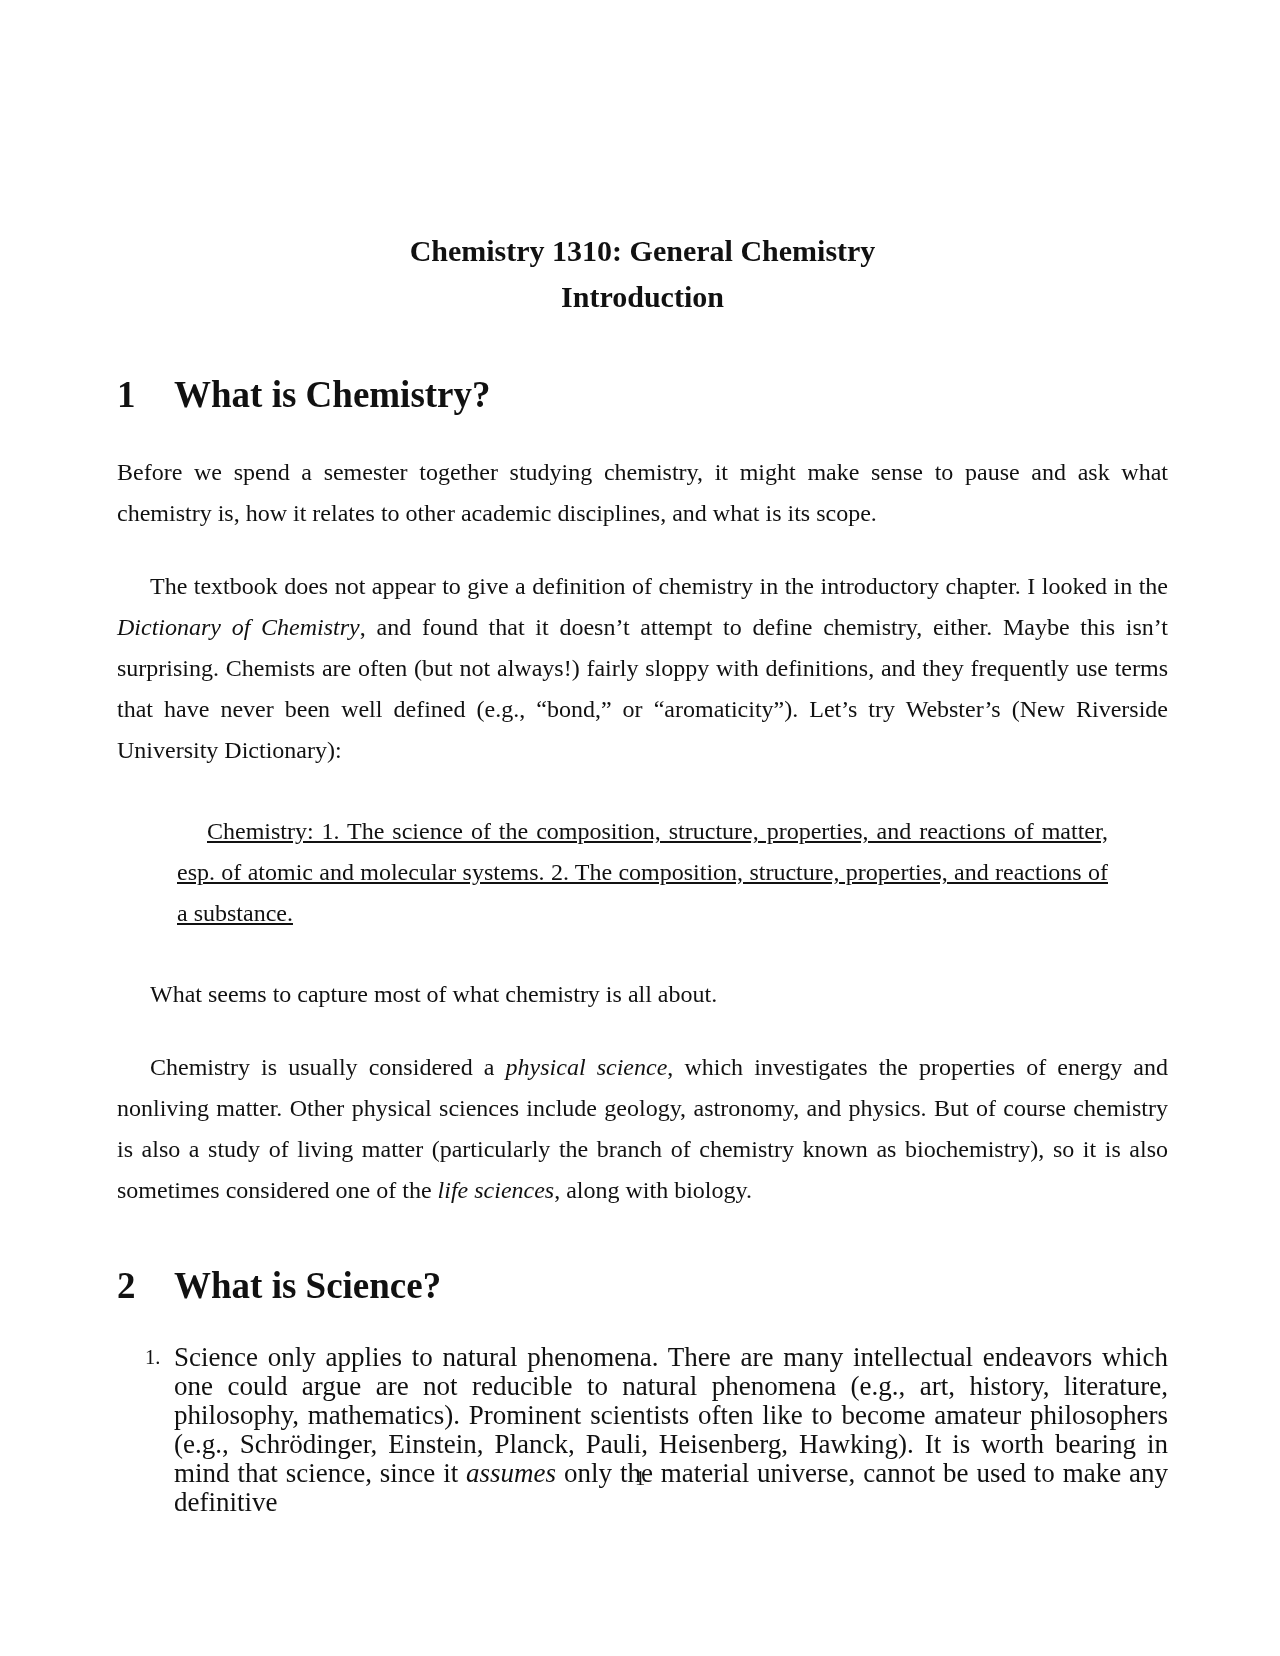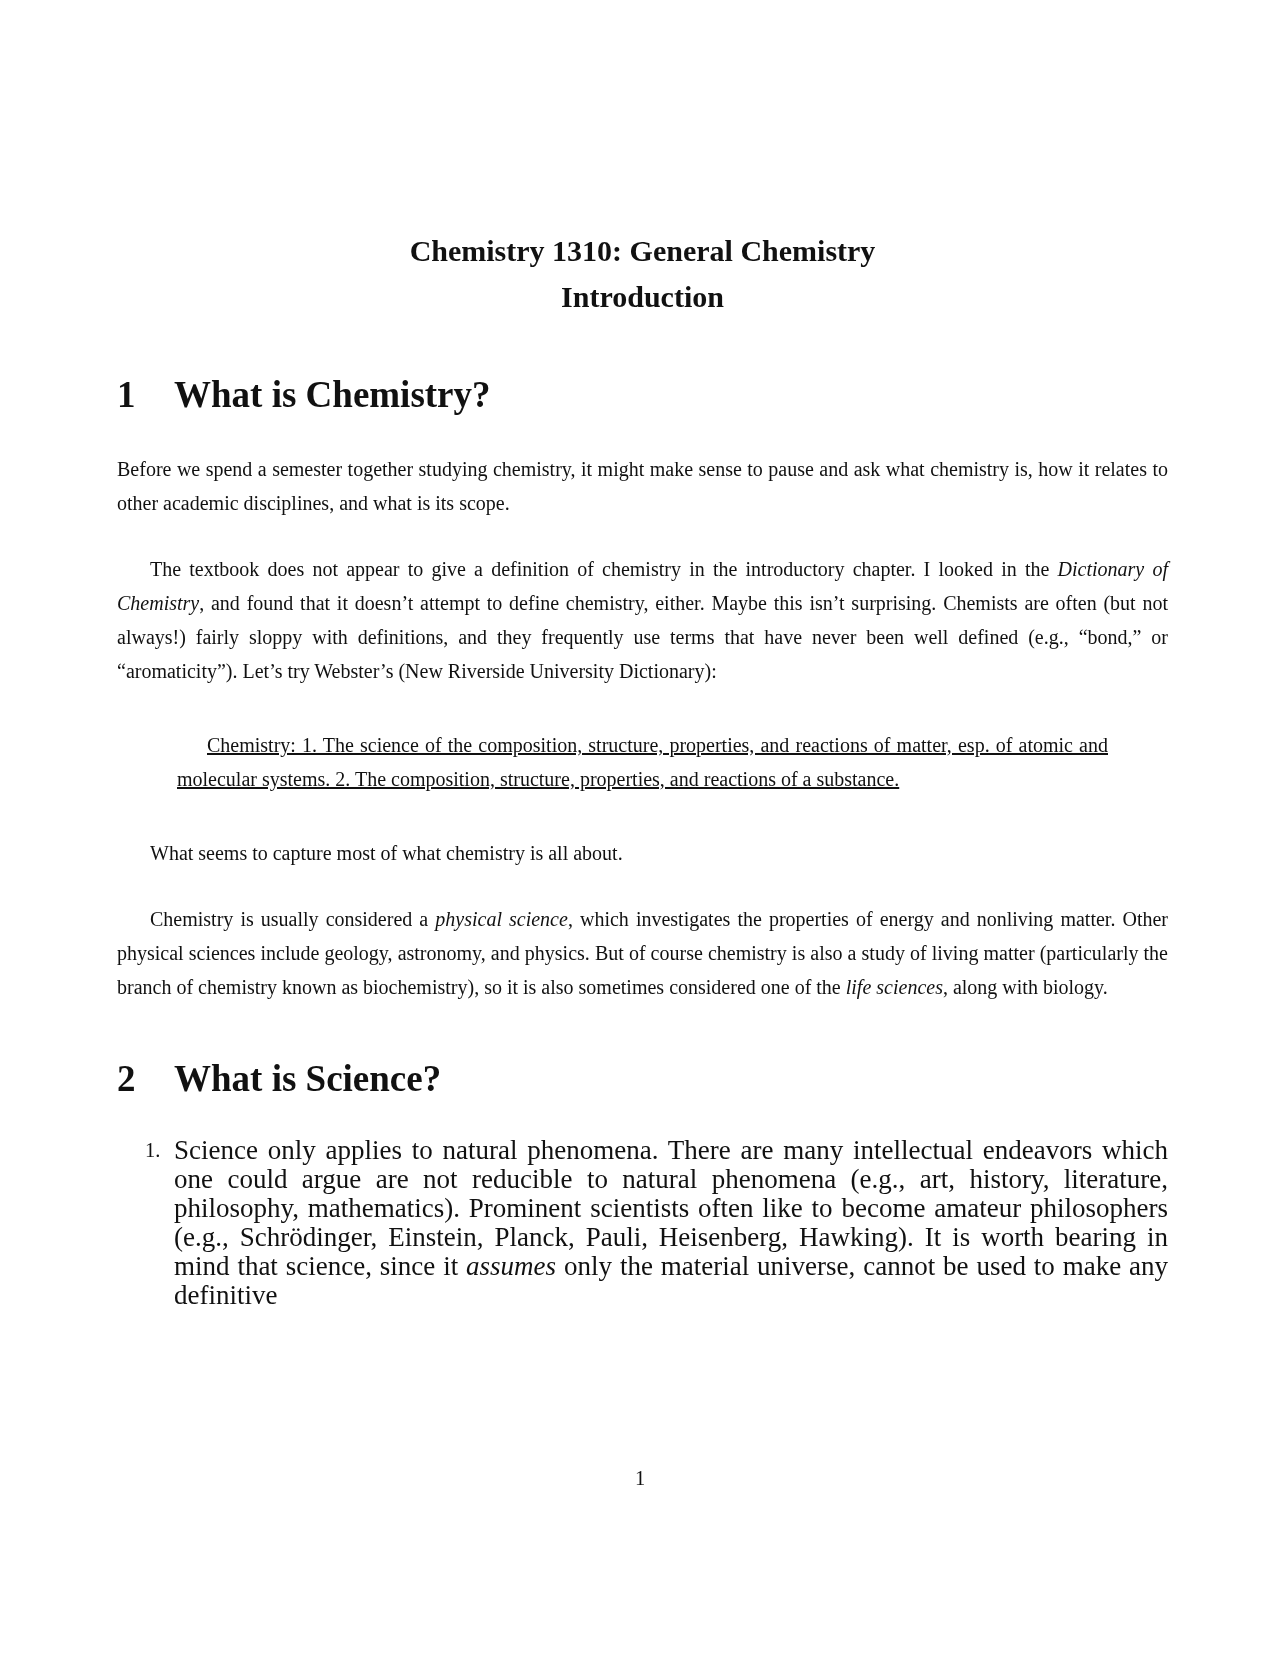--- a/index.html
+++ b/index.html
@@ -32,22 +32,22 @@
     font-weight: bold;
     font-size: 37px;
     line-height: 34px;
     margin: 58px 0 40px 0;
   }
   .heading .secnum {
     display: inline-block;
     width: 57px;
   }
   .body {
-    font-size: 20px;
-    line-height: 34px;
+    font-size: 24px;
+    line-height: 41px;
     text-align: justify;
     margin: 0 0 15px 0;
   }
   .indent { text-indent: 33px; margin-top: 32px; }
   .noindent { text-indent: 0; }
   .quote {
     margin: 40px 60px 40px 60px;
     text-indent: 30px;
     text-decoration: underline;
   }

